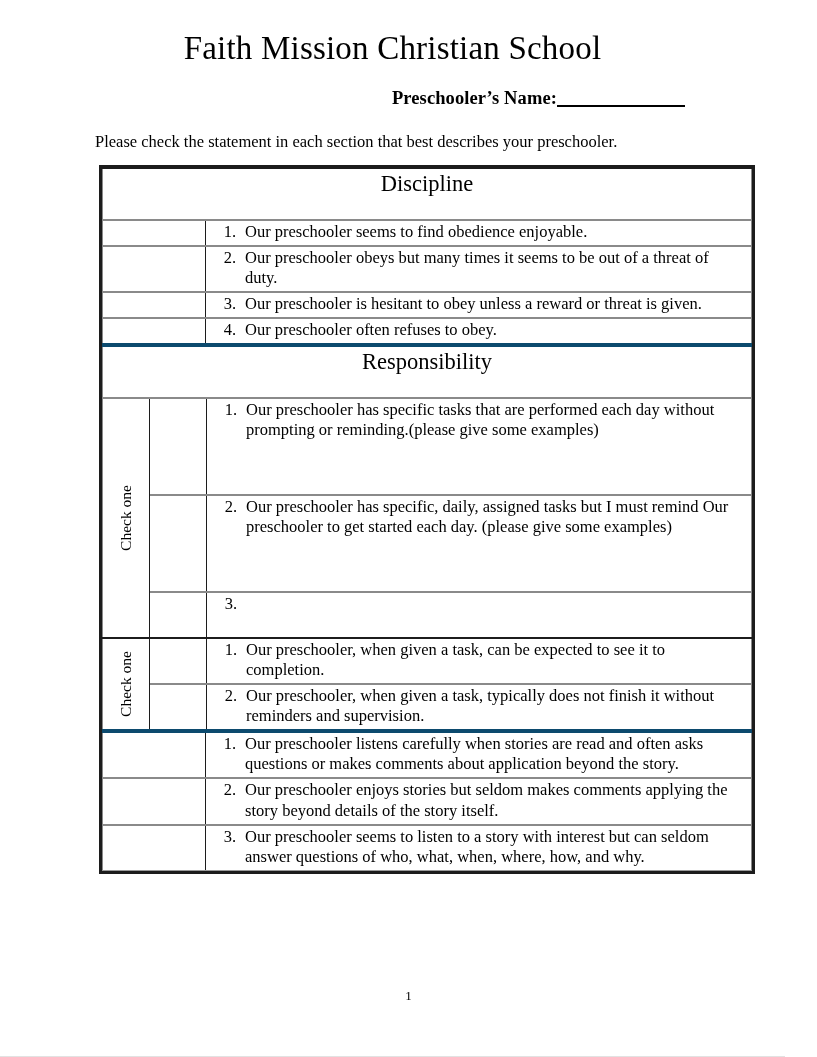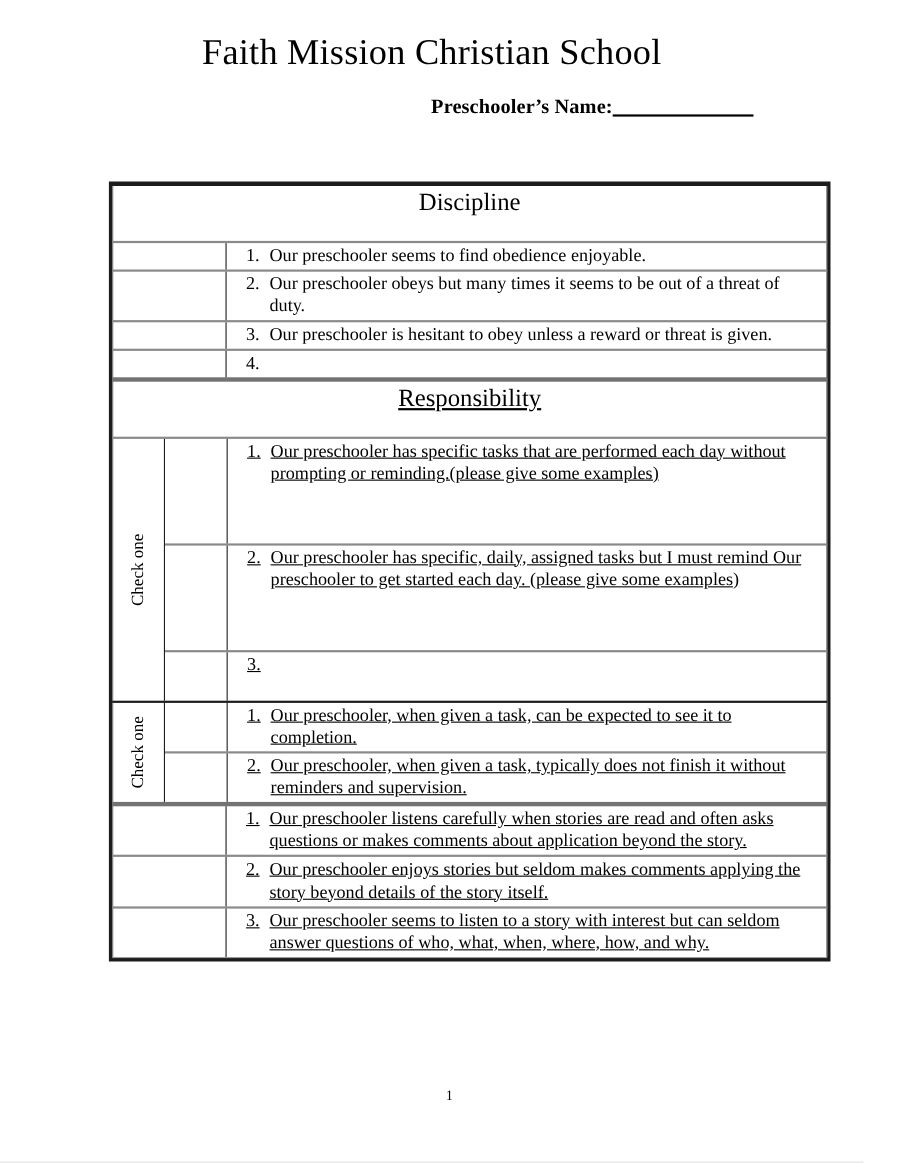--- a/index.html
+++ b/index.html
@@ -75,23 +75,22 @@
     border-left: 3px solid #1c1c1c;
     border-right: 3px solid #1c1c1c;
     border-top: 4px solid #1c1c1c;
     border-bottom: 4px solid #1c1c1c;
     box-shadow: 1px 0 0 #8a8a8a inset, -1px 0 0 #8a8a8a inset;
     background: #ffffff;
     box-sizing: border-box;
   }
 
   .section + .section {
-    border-top: 4px solid #737373;
+    border-top: 4px solid #0c4a6e;
     box-shadow: 0 1px 0 #9a9a9a;
-    text-decoration: underline;
   }
 
   
   .section-title {
     text-align: center;
     font-size: 22.5px;
     line-height: 1.0;
     padding: 4px 0 23px 0;
     border-bottom: 2px solid #8a8a8a;
     font-weight: normal;
@@ -182,20 +181,21 @@
 <body>
 
 <div class="page">
 
   <h1 class="school-title">Faith Mission Christian School</h1>
 
   <div class="name-line-row">
     <span class="name-label">Preschooler’s Name:</span><span class="name-blank"></span>
   </div>
 
+  <p class="instruction">Please check the statement in each section that best describes your preschooler.</p>
 
   <div class="form-wrap">
     <div class="frame" id="frame">
         <div class="section">
           <div class="section-title">Discipline</div>
           <div class="rows">
             <div class="row">
               <div class="check-col wide"></div>
               <div class="text-col">
                 <span class="item-num">1.</span>
@@ -213,20 +213,21 @@
               <div class="check-col wide"></div>
               <div class="text-col">
                 <span class="item-num">3.</span>
                 <span class="item-text">Our preschooler is hesitant to obey unless a reward or threat is given.</span>
               </div>
             </div>
             <div class="row">
               <div class="check-col wide"></div>
               <div class="text-col">
                 <span class="item-num">4.</span>
+                <span class="item-text">Our preschooler often refuses to obey.</span>
               </div>
             </div>
           </div>
         </div>
         <div class="section">
           <div class="section-title">Responsibility</div>
           <div class="group">
             <div class="checkone-col">
               <span class="checkone-label">Check one</span>
             </div>

